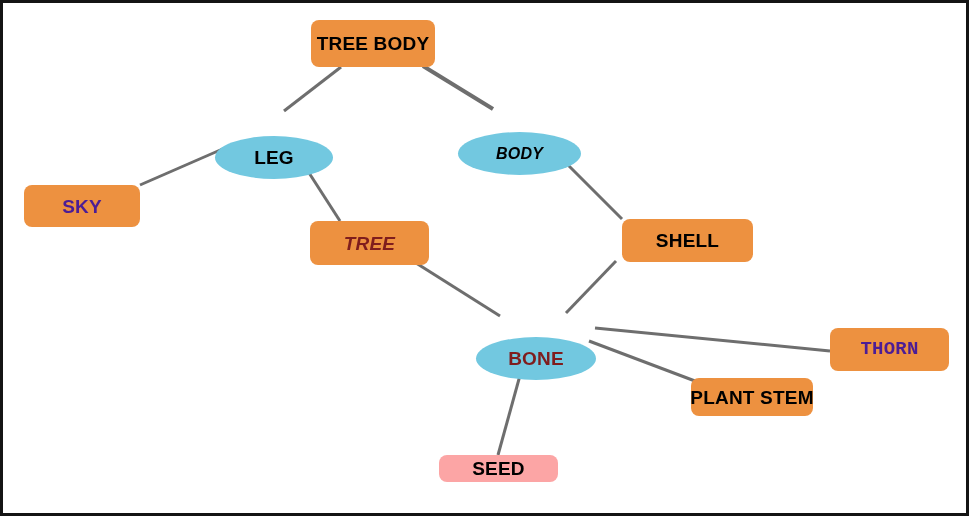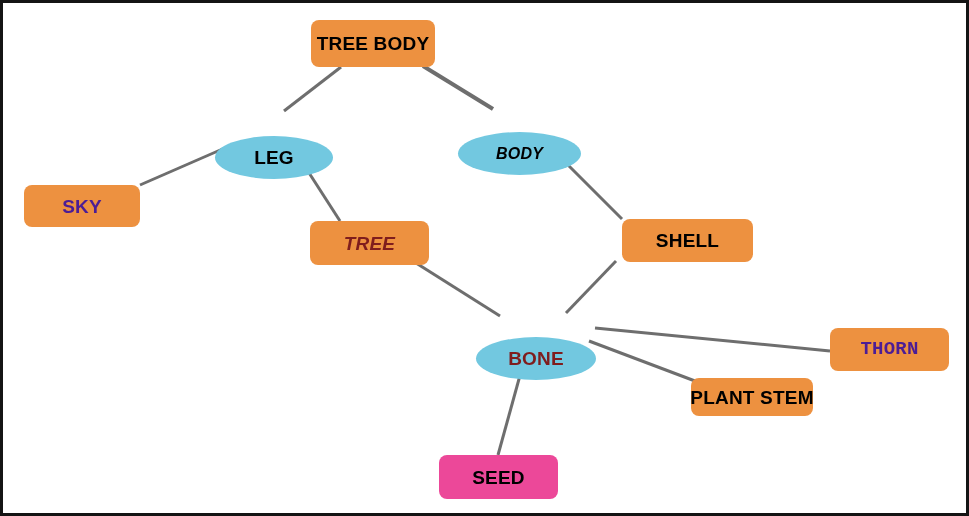--- a/index.html
+++ b/index.html
@@ -85,17 +85,17 @@
       </div>
       <div class="node node-ellipse" style="left: 473px; top: 305px; width: 120px; height: 43px; background: rgb(114, 200, 224); font-size: 19px;">
         <span class="node-label" style="color: #7f1d1d;">BONE</span>
       </div>
       <div class="node node-rect" style="left: 827px; top: 325px; width: 119px; height: 43px; background: rgb(237, 145, 64); font-size: 19px;">
         <span class="node-label" style="color: #4c1d95; font-family: Liberation Mono, monospace;">THORN</span>
       </div>
       <div class="node node-rect" style="left: 688px; top: 375px; width: 122px; height: 38px; background: rgb(237, 145, 64); font-size: 19px;">
         <span class="node-label" style="color: #000000;">PLANT STEM</span>
       </div>
-      <div class="node node-rect" style="left: 436px; top: 452px; width: 119px; height: 44px; background: #ec4899; font-size: 19px;">
+      <div class="node node-rect" style="left: 436px; top: 452px; width: 119px; height: 27px; background: #fca5a5; font-size: 19px;">
         <span class="node-label" style="color: rgb(0, 0, 0);">SEED</span>
       </div>
     </div>
 </div>
 
 </body></html>

